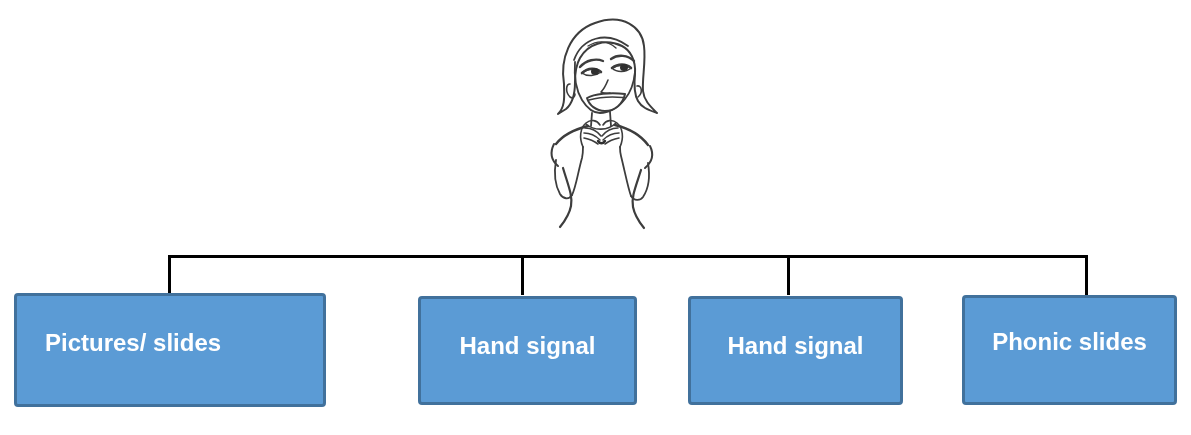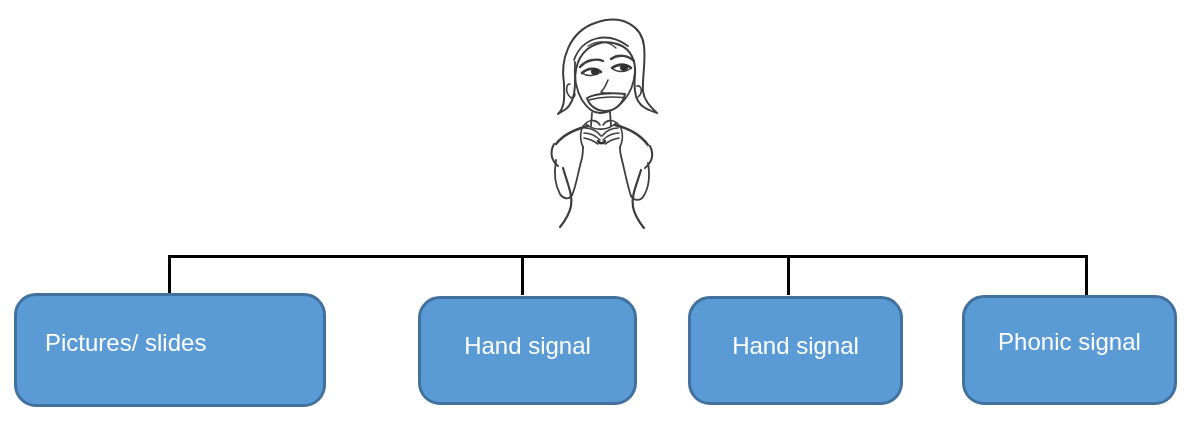--- a/index.html
+++ b/index.html
@@ -39,29 +39,30 @@
   }
   .v1 { left: 168px; }
   .v2 { left: 521px; }
   .v3 { left: 787px; }
   .v4 { left: 1085px; }
   .node {
     position: absolute;
     box-sizing: border-box;
     background: var(--box-fill, #5b9bd5);
     border: 3px solid var(--box-border, #41719c);
-    border-radius: 22px;
+    border-radius: 4px;
     color: var(--box-text, #ffffff);
     font-size: 24px;
     display: flex;
     flex-direction: column;
     justify-content: center;
     align-items: center;
     text-align: center;
     line-height: 1.36;
+    font-weight: bold;
   }
   .node-1 {
     left: 14px; top: 293px; width: 312px; height: 114px;
     align-items: flex-start;
     padding-left: 28px;
     padding-bottom: 14px;
     text-align: left;
   }
   .node-2 { left: 418px; top: 296px; width: 219px; height: 109px; padding-bottom: 8px; }
   .node-3 { left: 688px; top: 296px; width: 215px; height: 109px; padding-bottom: 8px; }
@@ -149,16 +150,16 @@
 
   <div class="node node-2">
     <span class="node-line">Hand signal</span>
   </div>
 
   <div class="node node-3">
     <span class="node-line">Hand signal</span>
   </div>
 
   <div class="node node-4">
-    <span class="node-line">Phonic signal</span>
+    <span class="node-line">Phonic slides</span>
   </div>
 
 </div>
 
 </body></html>

